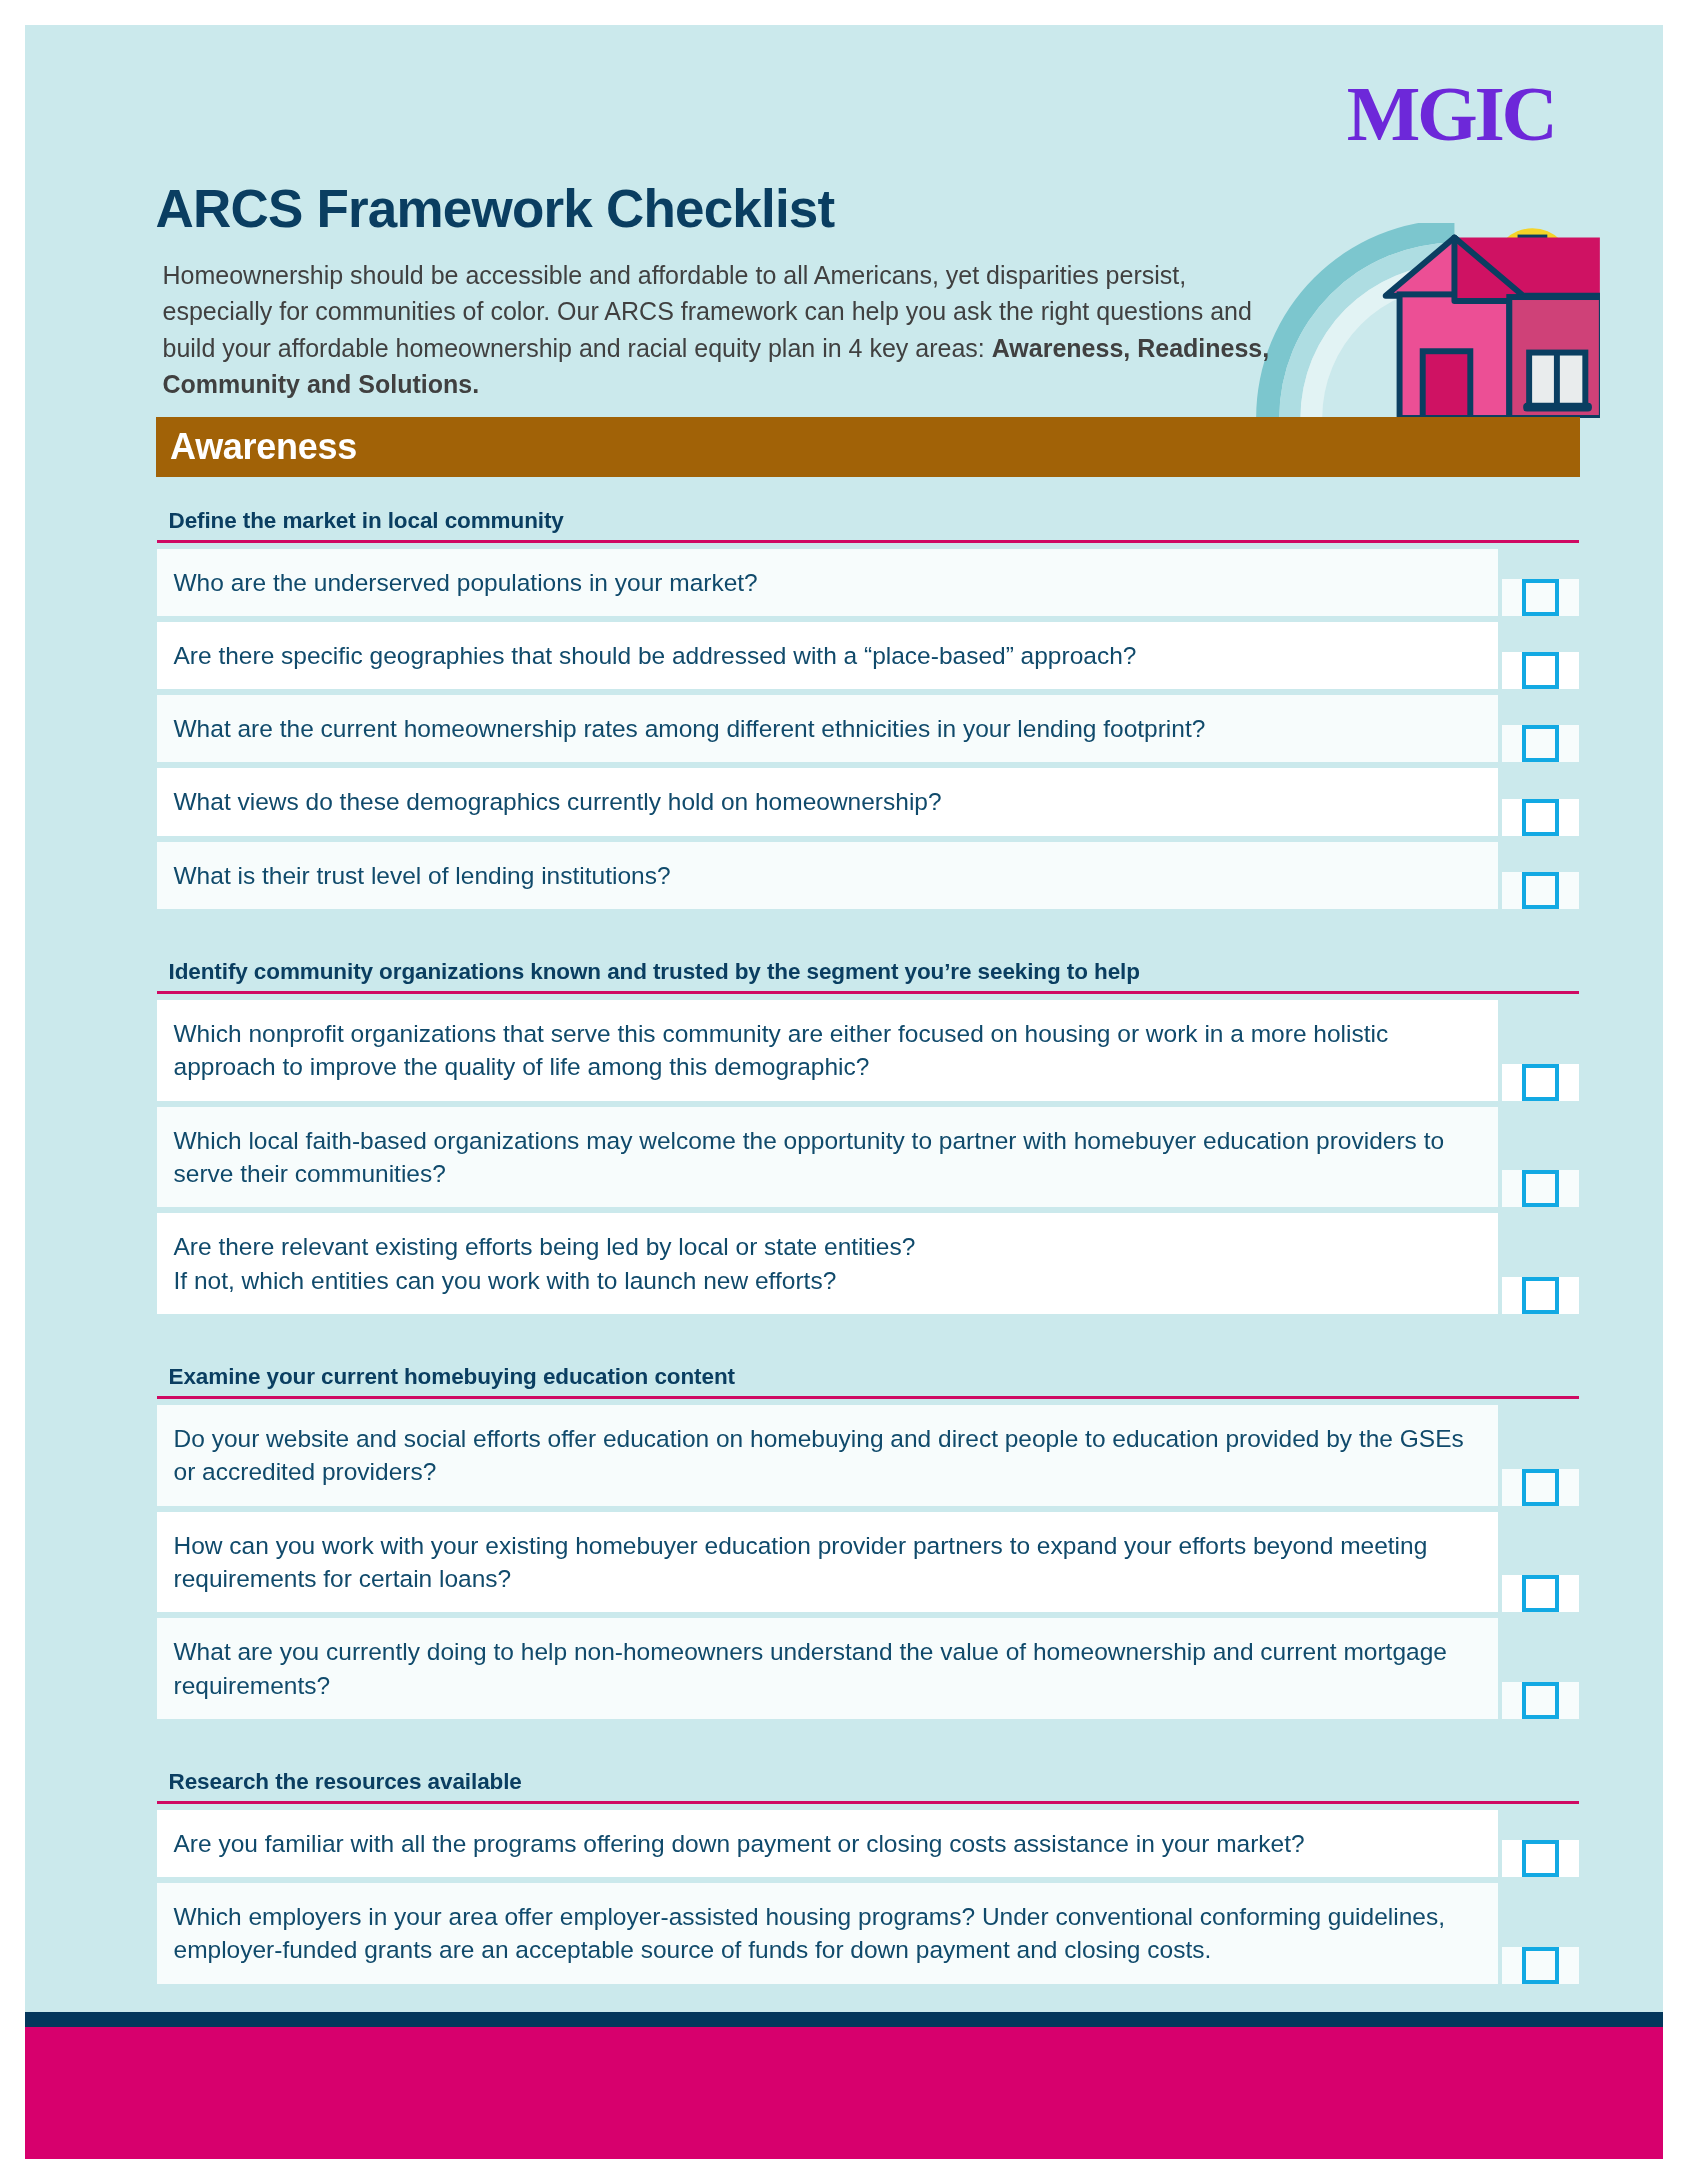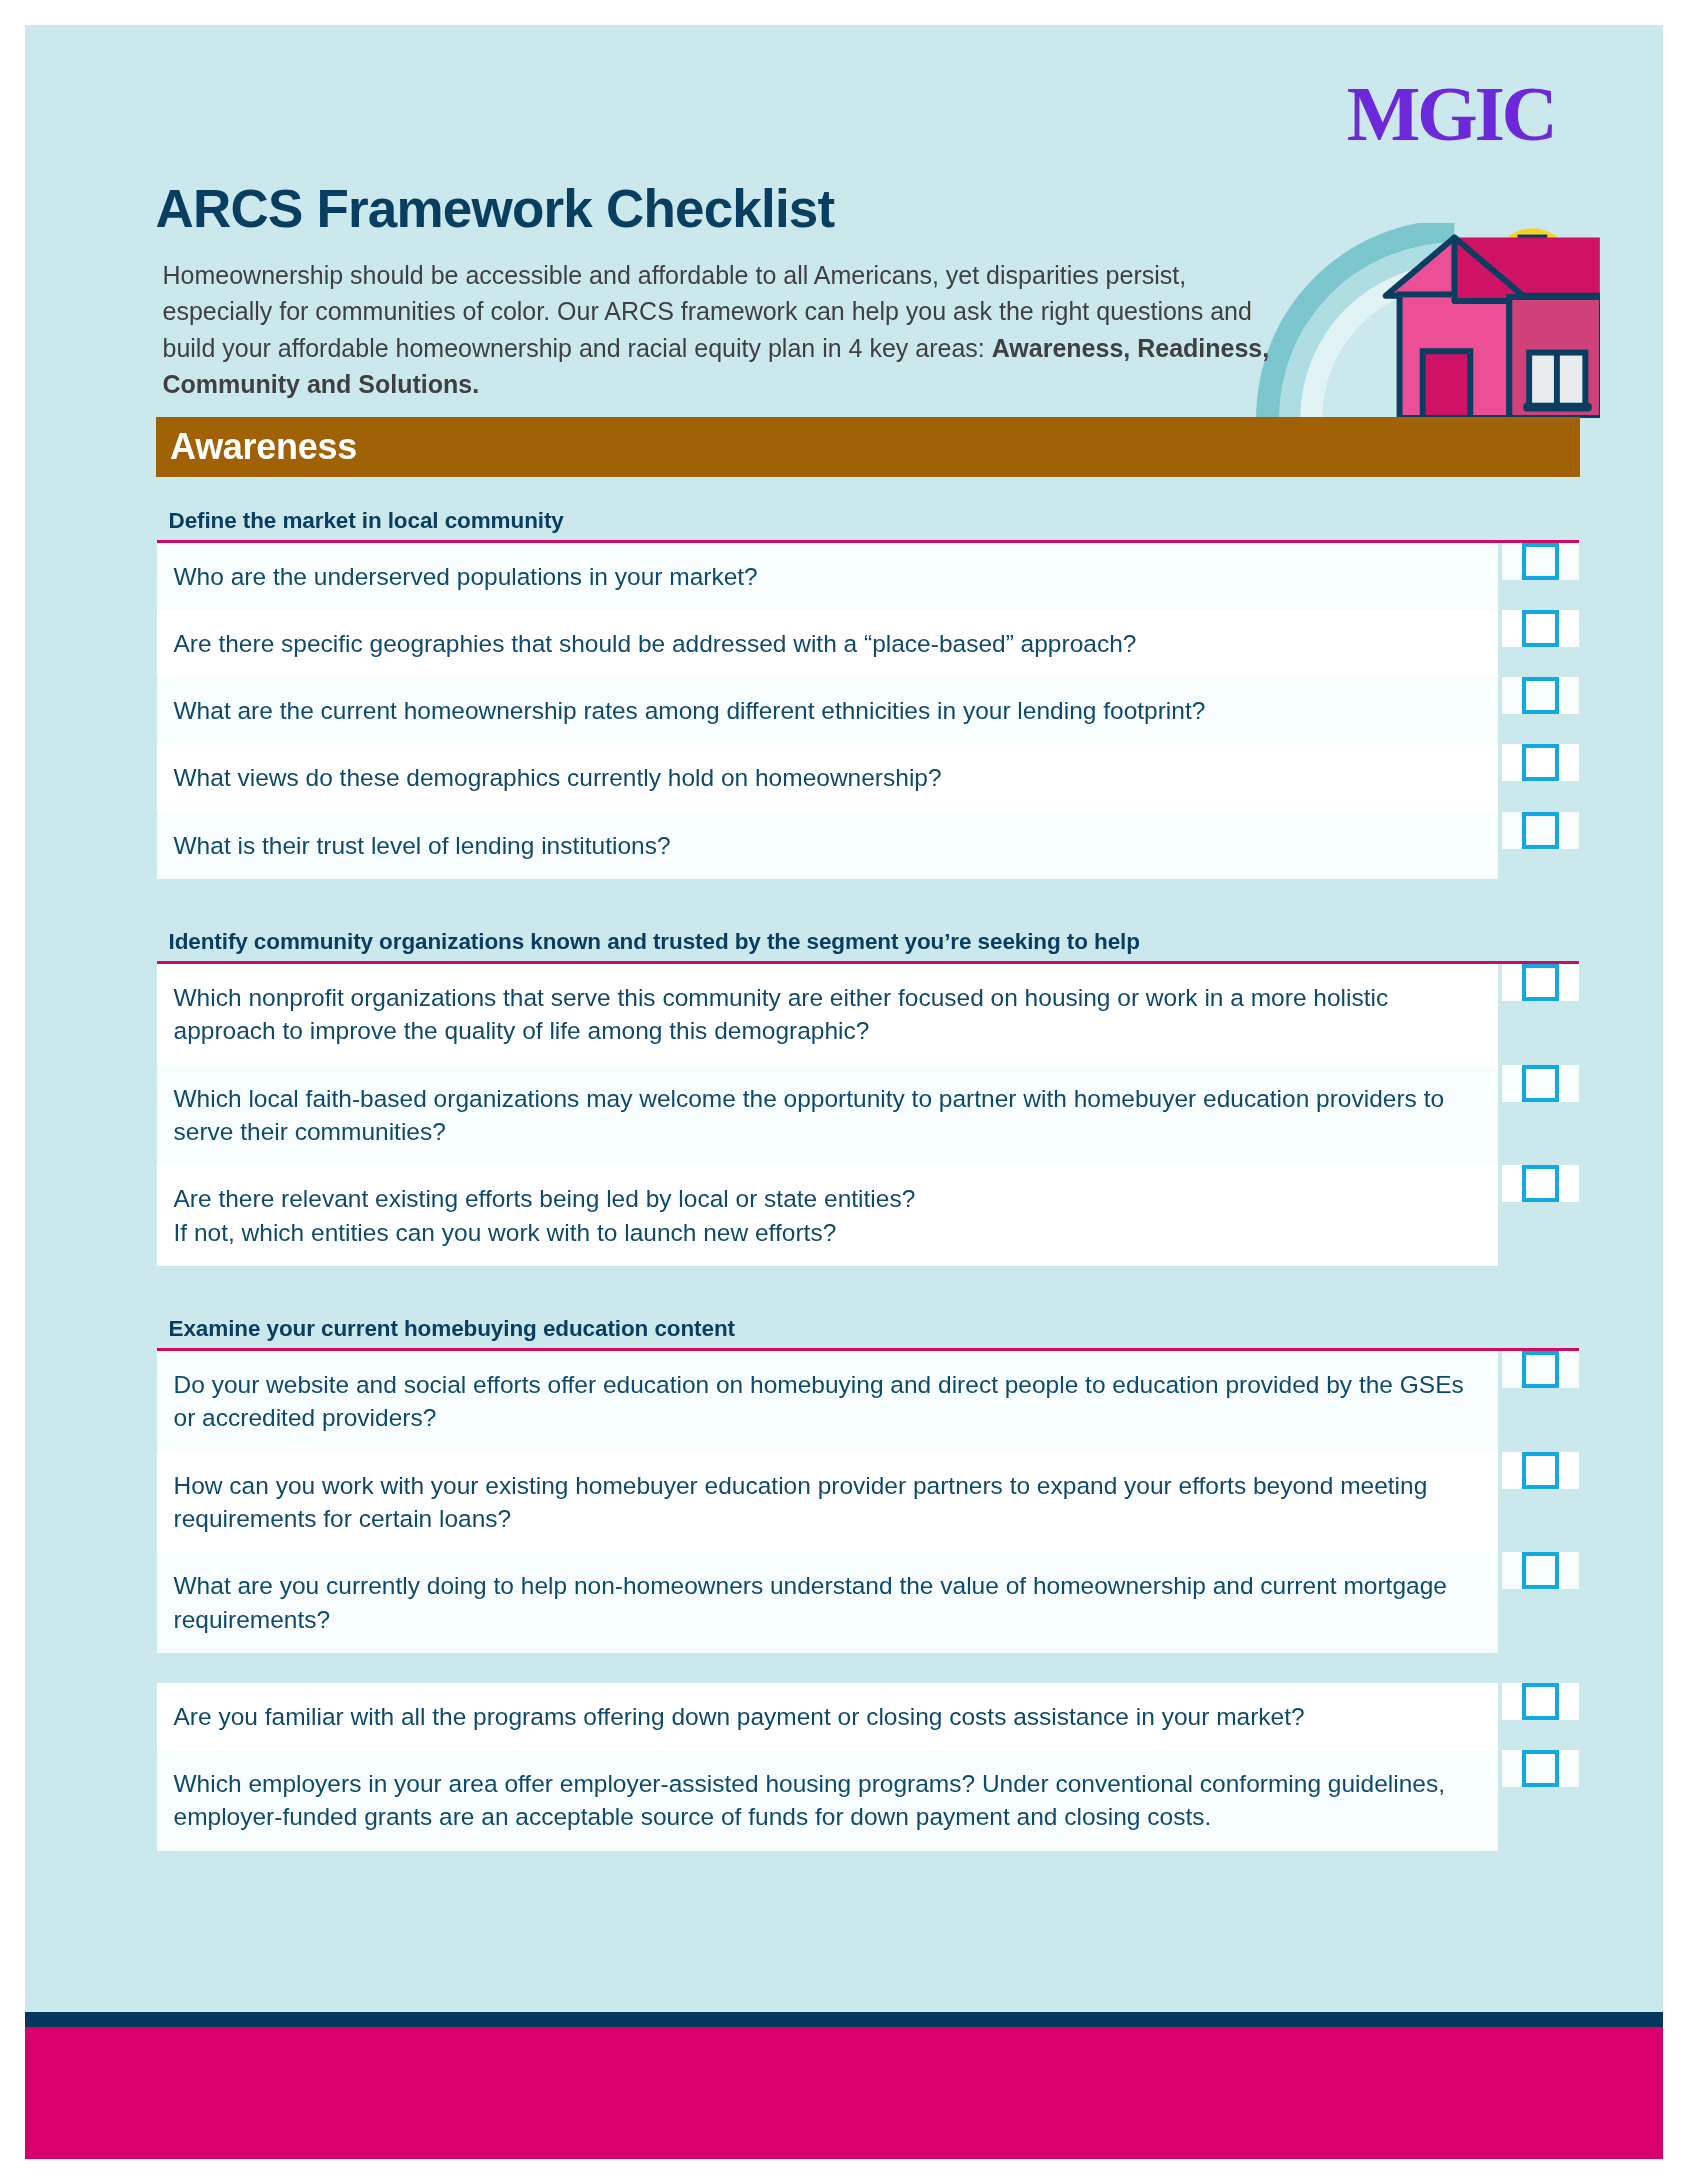--- a/index.html
+++ b/index.html
@@ -116,22 +116,22 @@
     font-weight: bold;
     color: #0a3e61;
     border-bottom: 3.3px solid #cf0a63;
     letter-spacing: -0.1px;
   }
 
   .rows { margin-left: 132px; width: 1422px; }
 
   .row {
     display: flex;
-    align-items: flex-start;
-    margin-top: 0;
+    align-items: flex-end;
+    margin-top: 6px;
   }
   .row-text {
     flex: 1 1 auto;
     box-sizing: border-box;
     padding: 17px 20px 17px 17px;
     font-size: 24.5px;
     line-height: 1.36;
     color: #104a6b;
     display: flex;
     align-items: center;
@@ -294,20 +294,21 @@
           </div>
           <div class="row alt-light">
             <div class="row-text">What are you currently doing to help non-homeowners understand the value of homeownership and current mortgage requirements?</div>
             <div class="row-check">
               <div class="checkbox"></div>
             </div>
           </div>
         </div>
       </div>
       <div class="group">
+        <div class="group-header">Research the resources available</div>
         <div class="rows">
           <div class="row alt-dark">
             <div class="row-text">Are you familiar with all the programs offering down payment or closing costs assistance in your market?</div>
             <div class="row-check">
               <div class="checkbox"></div>
             </div>
           </div>
           <div class="row alt-light">
             <div class="row-text">Which employers in your area offer employer-assisted housing programs? Under conventional conforming guidelines, employer-funded grants are an acceptable source of funds for down payment and closing costs.</div>
             <div class="row-check">

